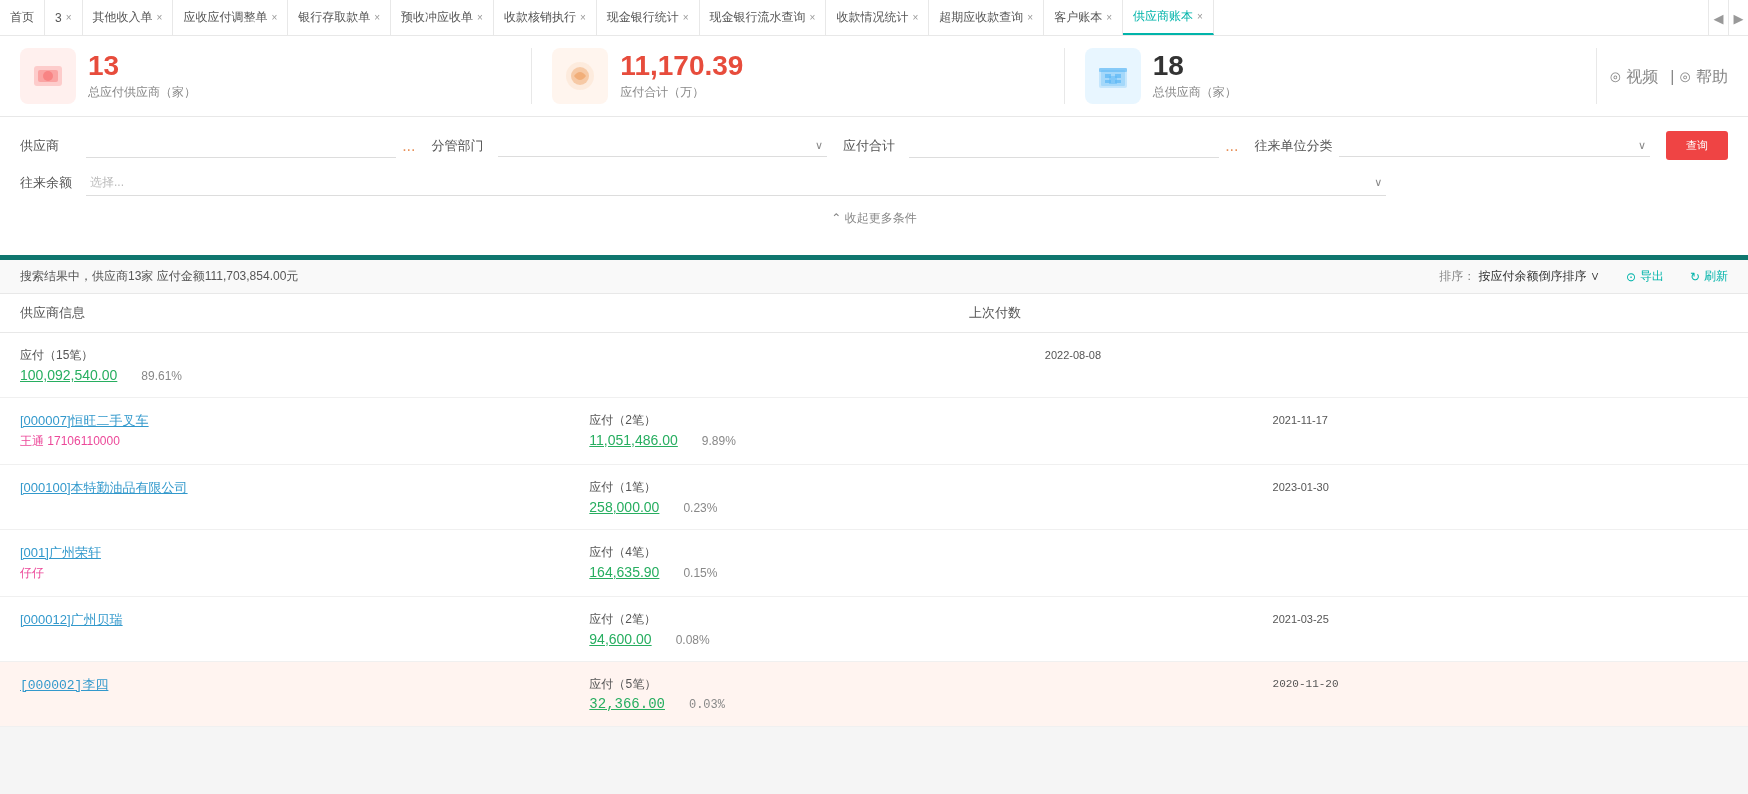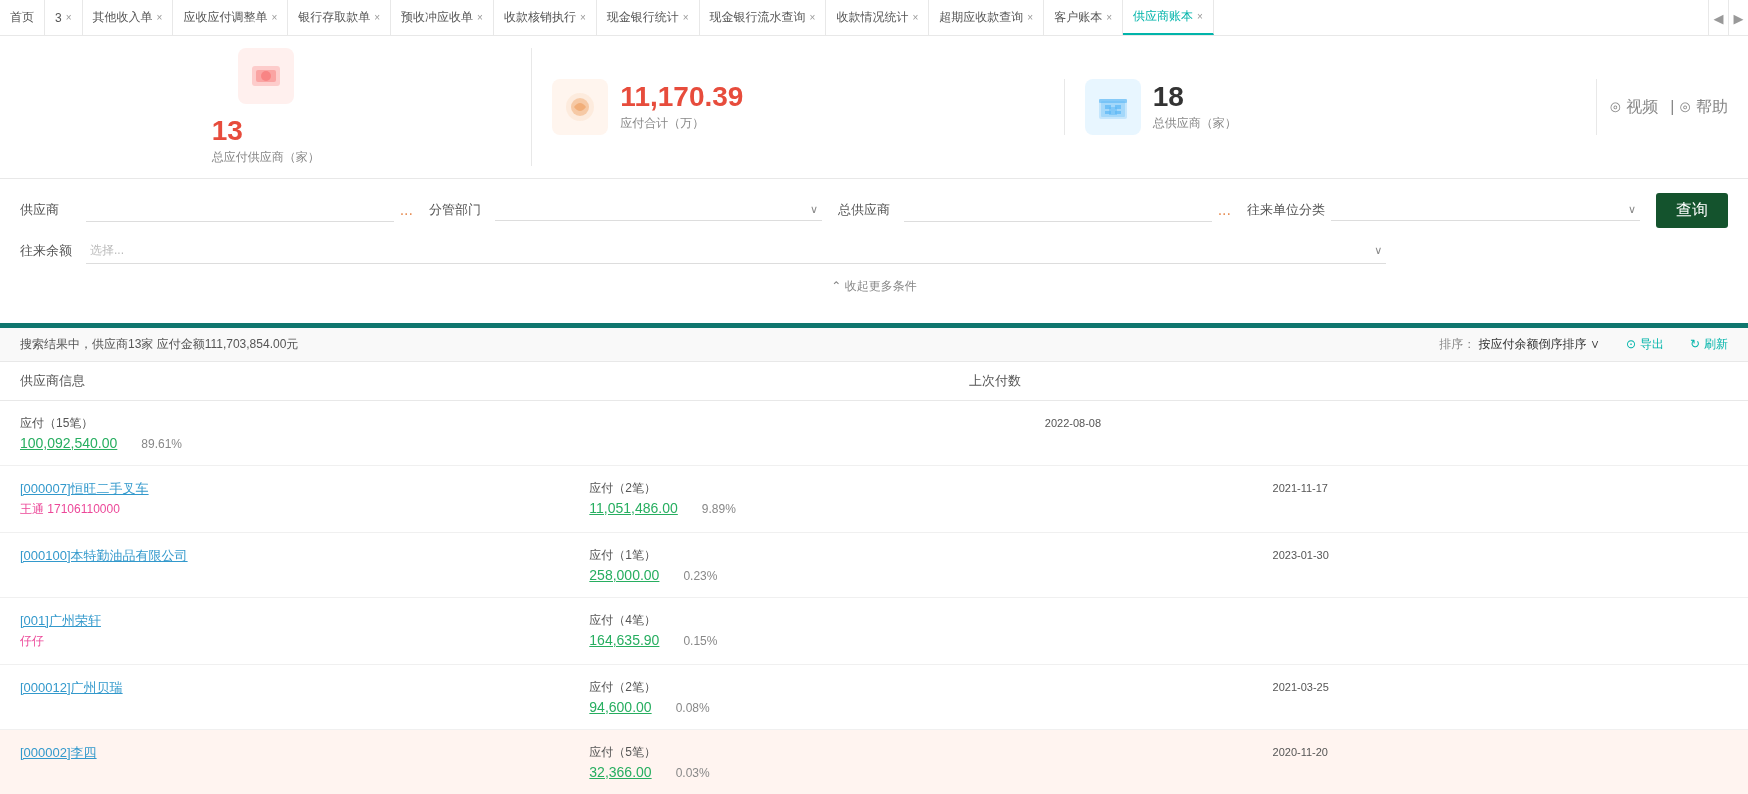--- a/index.html
+++ b/index.html
@@ -53,21 +53,21 @@
       align-items: center;
     }
     .summary-card {
       display: flex;
       align-items: center;
       gap: 12px;
       flex: 1;
       border-right: 1px solid #e8e8e8;
       padding: 0 20px;
     }
-    .summary-card:first-child { padding-left: 0; flex-direction: column; }
+    .summary-card:first-child { padding-left: 0; }
     .summary-card:last-child { border-right: none; }
     .card-icon {
       width: 56px;
       height: 56px;
       border-radius: 8px;
       display: flex;
       align-items: center;
       justify-content: center;
       font-size: 28px;
       flex-shrink: 0;
@@ -135,27 +135,27 @@
       flex: 1;
       display: flex;
       align-items: center;
       border-bottom: 1px solid #ddd;
       padding: 4px 4px;
       cursor: pointer;
     }
     .filter-select .arrow { margin-left: auto; color: #888; font-size: 11px; }
     .filter-dots { color: #e8915a; font-size: 16px; cursor: pointer; }
     .query-btn {
-      background: #14532d;
+      background: #ef4444;
       color: #fff;
       border: none;
       padding: 7px 20px;
       border-radius: 3px;
       cursor: pointer;
-      font-size: 16px;
+      font-size: 11px;
       white-space: nowrap;
     }
     .collapse-btn {
       display: flex;
       align-items: center;
       justify-content: center;
       color: #888;
       font-size: 12px;
       cursor: pointer;
       gap: 4px;
@@ -207,21 +207,21 @@
     .col-supplier { flex: 2.5; }
     .col-transaction { flex: 3; }
     .col-last-pay { flex: 2; text-align: left; }
 
     .table-row {
       display: flex;
       padding: 14px 20px;
       border-bottom: 1px solid #f0f0f0;
       align-items: flex-start;
     }
-    .table-row.highlighted { background: #fff4f0; }
+    .table-row.highlighted { background: #fff4f0; font-family: Liberation Mono, monospace; }
 
     .supplier-link {
       color: #3399cc;
       text-decoration: underline;
       cursor: pointer;
       font-size: 13px;
     }
     .supplier-sub {
       color: #ec4899;
       font-size: 12px;
@@ -375,21 +375,21 @@
       <input class="filter-input" type="text" style="">
       <span class="filter-dots">...</span>
     </div>
     <div class="filter-item">
       <span class="filter-label">分管部门</span>
       <div class="filter-select">
         <span class="arrow">∨</span>
       </div>
     </div>
     <div class="filter-item">
-      <span class="filter-label">总供应商</span>
+      <span class="filter-label">应付合计</span>
       <input class="filter-input" type="text" style="">
       <span class="filter-dots">...</span>
     </div>
     <div class="filter-item">
       <span class="filter-label">往来单位分类</span>
       <div class="filter-select">
         <span class="arrow">∨</span>
       </div>
     </div>
     <button class="query-btn">查询</button>

